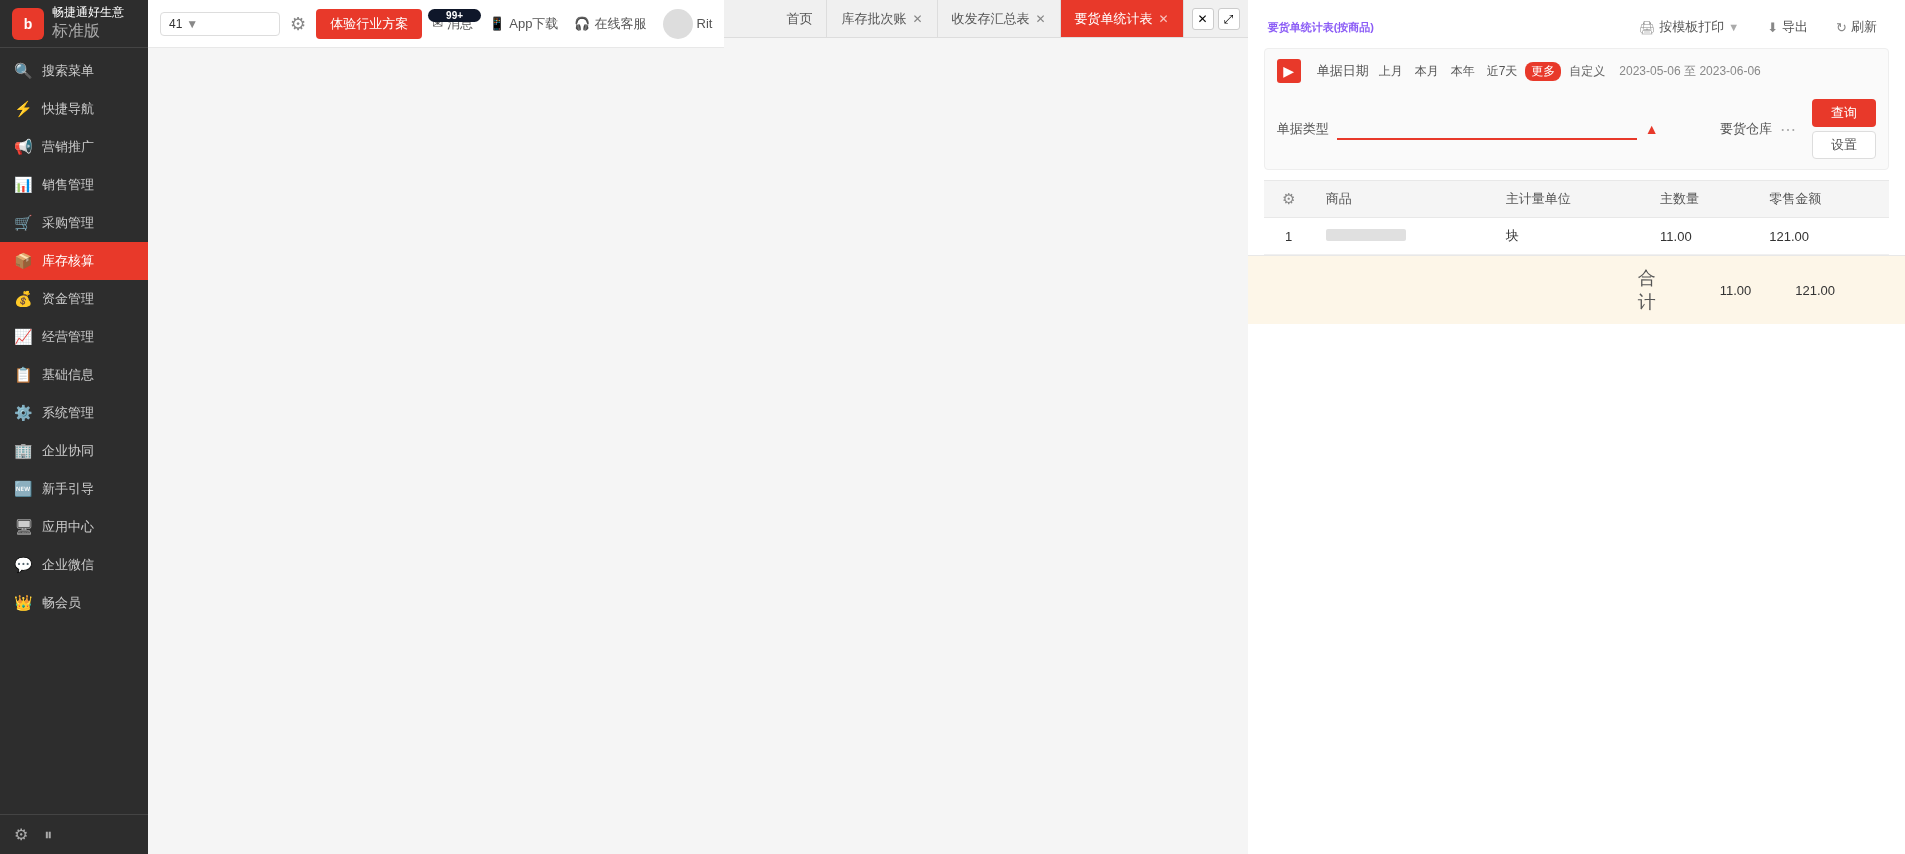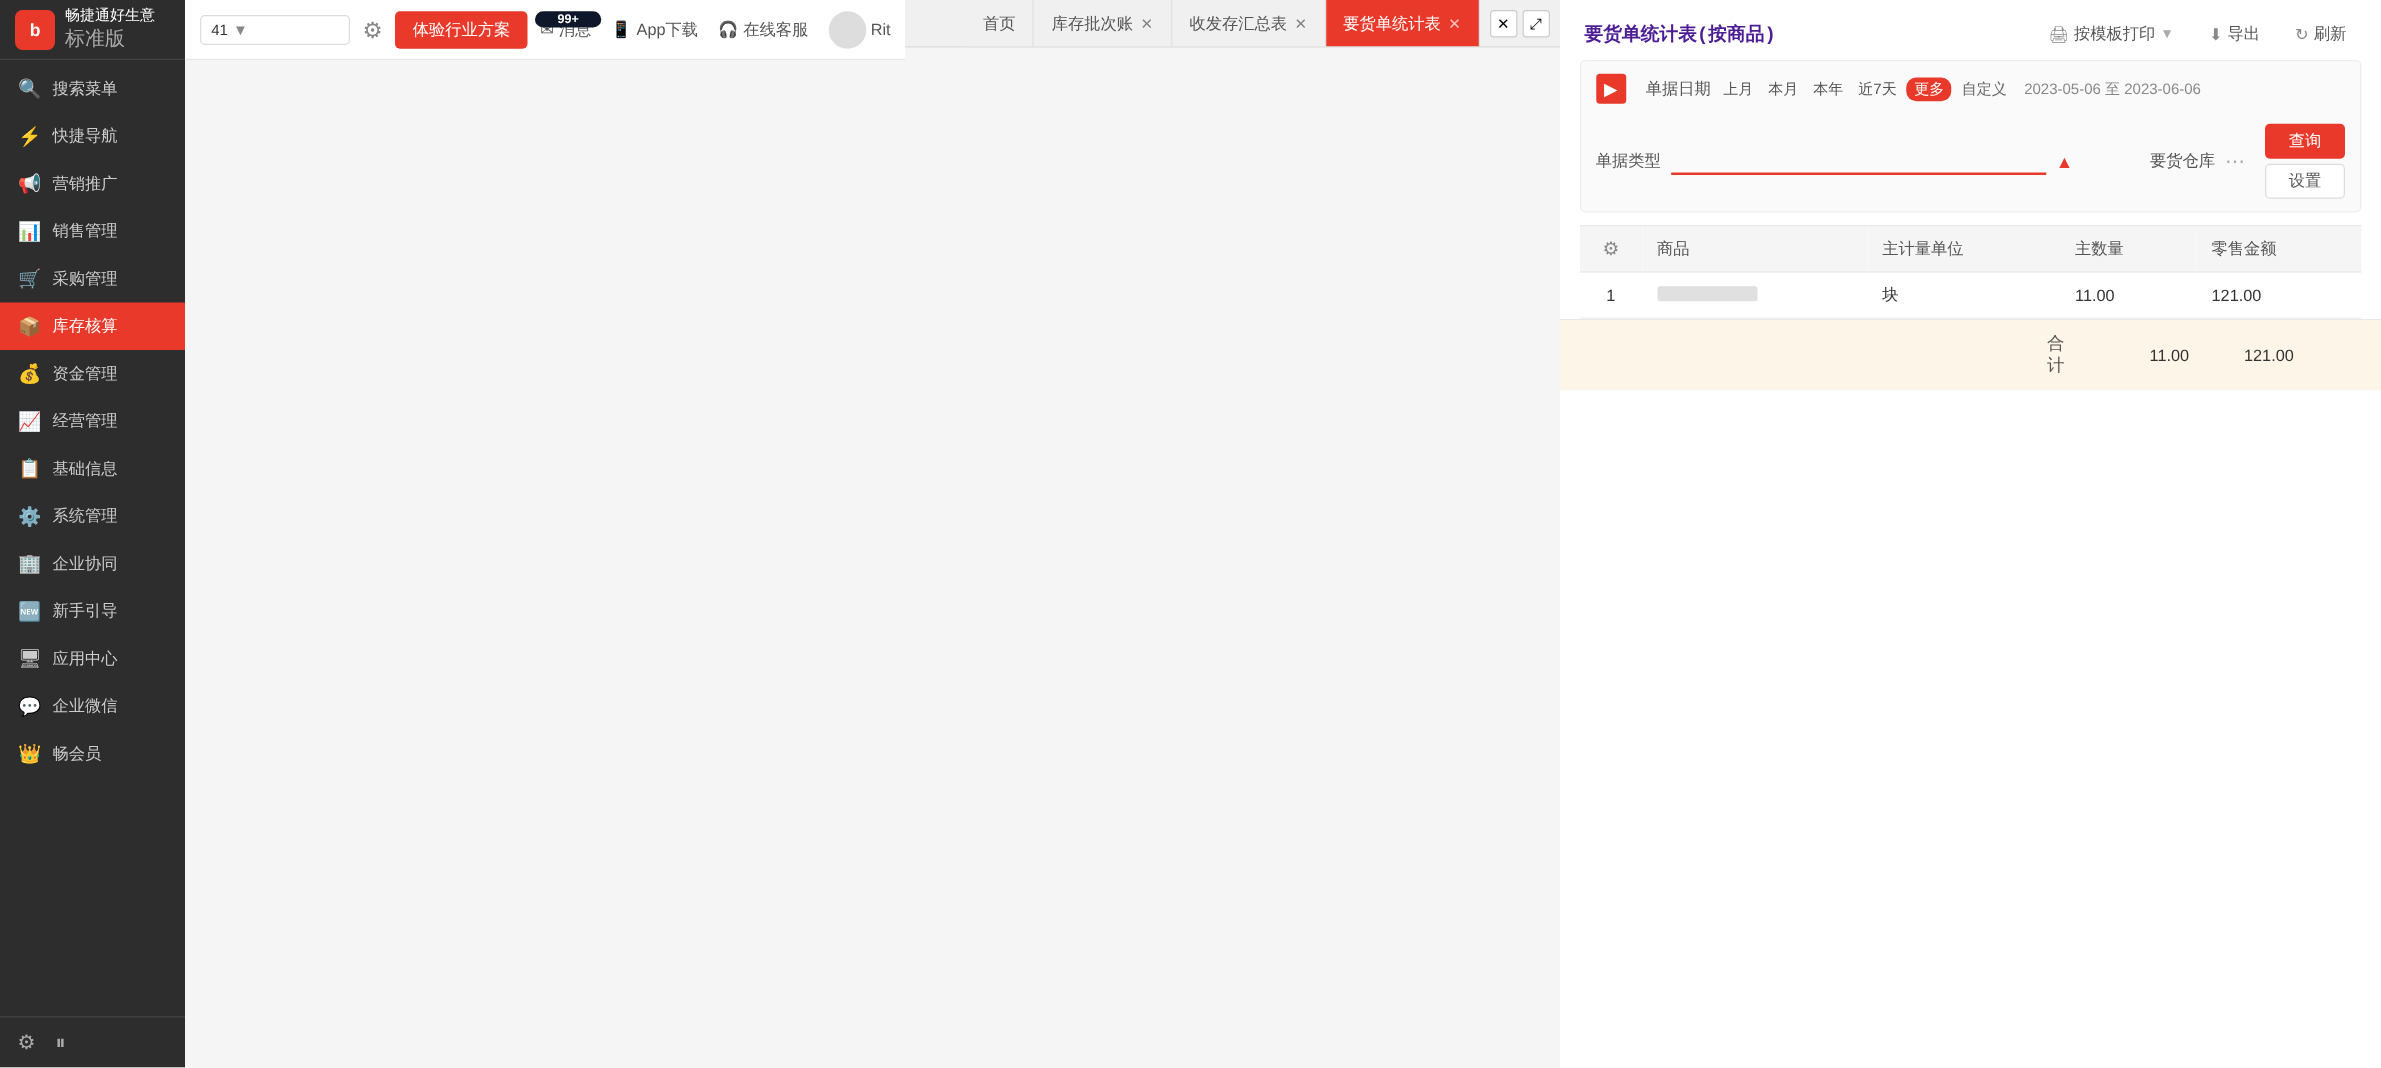--- a/index.html
+++ b/index.html
@@ -184,21 +184,21 @@
     
     .content { flex: 1; overflow: auto; background: #fff; position: relative; }
 
     
     .page-header {
       padding: 14px 20px 8px;
       display: flex;
       align-items: center;
       justify-content: space-between;
     }
-    .page-title { font-size: 15px; font-weight: bold; color: #4c1d95; font-family: Liberation Mono, monospace; }
+    .page-title { font-size: 11px; font-weight: bold; color: #8b5cf6; }
     .page-actions { display: flex; align-items: center; gap: 12px; }
     .action-btn {
       display: flex;
       align-items: center;
       gap: 4px;
       font-size: 13px;
       color: #555;
       cursor: pointer;
       padding: 4px 8px;
     }
@@ -357,21 +357,21 @@
     
     .table-footer {
       background: #fdf6e8;
       border-top: 1px solid #e8e8e8;
       padding: 10px 12px;
       display: flex;
       align-items: center;
       position: sticky;
       bottom: 0;
     }
-    .footer-label { font-size: 14px; color: #555; width: 50px; text-align: right; padding-left: 150px; }
+    .footer-label { font-size: 18px; color: #555; width: 50px; text-align: right; padding-left: 150px; }
     .footer-value { font-size: 13px; color: #333; padding: 0 12px; }
   </style>
 </head>
 <body>
 
 <div class="sidebar">
   <div class="sidebar-logo">
     <div class="logo-icon">
       <span>b</span>
     </div>

